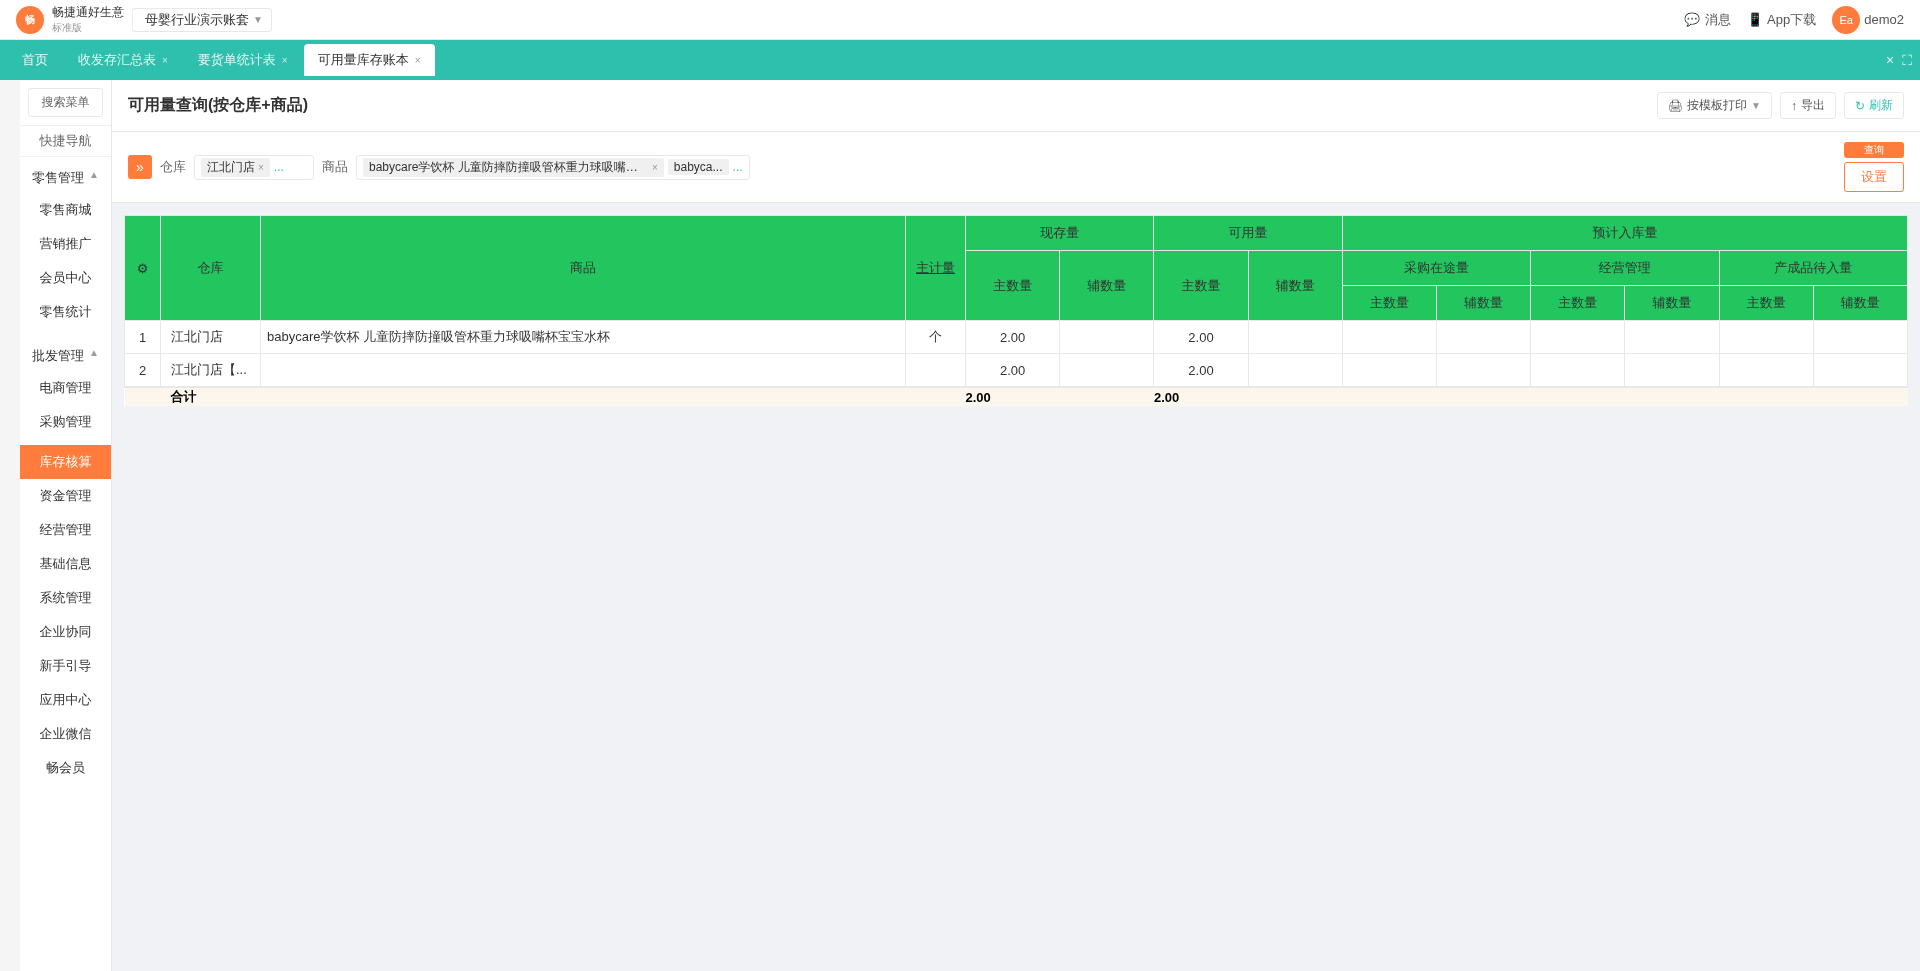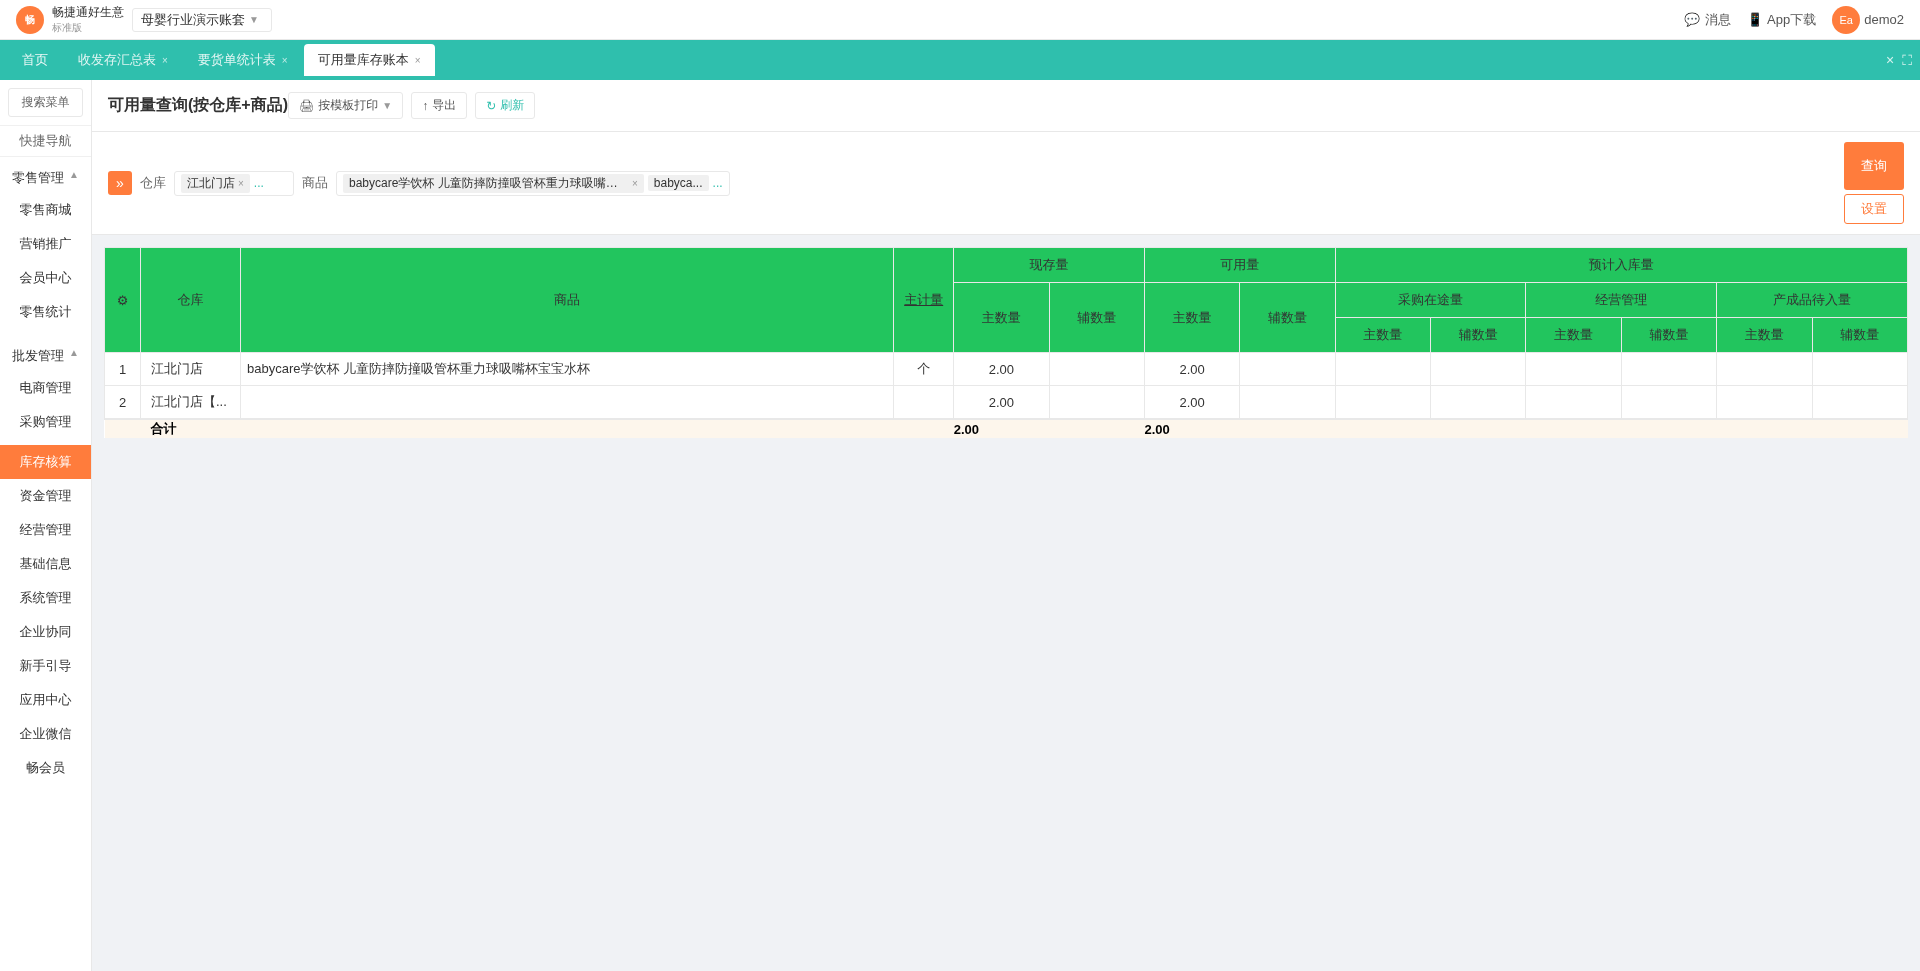--- a/index.html
+++ b/index.html
@@ -8,74 +8,74 @@
     
     .top-bar {
       display: flex; align-items: center; justify-content: space-between;
       background: #fff; height: 40px; padding: 0 16px;
       border-bottom: 1px solid #e8e8e8; flex-shrink: 0;
     }
     .top-bar-left { display: flex; align-items: center; gap: 8px; }
     .logo-icon { width: 28px; height: 28px; background: #ff7c3c; border-radius: 50%; display: flex; align-items: center; justify-content: center; color: white; font-size: 10px; font-weight: bold; }
     .app-title { font-size: 12px; color: #333; }
     .app-subtitle { font-size: 10px; color: #999; }
-    .industry-select { display: flex; align-items: center; gap: 4px; font-size: 13px; color: #333; padding: 2px 8px; border: 1px solid #e8e8e8; border-radius: 3px; cursor: pointer; background: #fff; min-width: 140px; justify-content: flex-start; }
+    .industry-select { display: flex; align-items: center; gap: 4px; font-size: 13px; color: #333; padding: 2px 8px; border: 1px solid #e8e8e8; border-radius: 3px; cursor: pointer; background: #fff; min-width: 140px; justify-content: flex-end; }
     .top-bar-right { display: flex; align-items: center; gap: 16px; font-size: 13px; color: #333; }
     .top-bar-right-item { display: flex; align-items: center; gap: 4px; cursor: pointer; color: #555; }
     .avatar { width: 28px; height: 28px; border-radius: 50%; background: #ff7c3c; display: flex; align-items: center; justify-content: center; color: white; font-size: 11px; }
 
     
     .nav-tabs {
       display: flex; align-items: center; background: #2fbfad; height: 40px; padding: 0 8px; flex-shrink: 0;
     }
     .nav-tab {
       display: flex; align-items: center; gap: 6px; padding: 0 14px; height: 32px; border-radius: 4px 4px 0 0;
       color: rgba(255,255,255,0.85); font-size: 13px; cursor: pointer; margin-right: 2px;
     }
     .nav-tab.active { background: #fff; color: #333; border-radius: 4px 4px 0 0; }
     .nav-tab .close-x { font-size: 10px; color: rgba(255,255,255,0.7); cursor: pointer; }
     .nav-tab.active .close-x { color: #999; }
     .nav-tab-home { background: transparent; color: rgba(255,255,255,0.9); }
     .nav-spacer { flex: 1; }
     .nav-right-icons { display: flex; align-items: center; gap: 8px; color: rgba(255,255,255,0.8); font-size: 16px; cursor: pointer; }
 
     
-    .main-layout { display: flex; flex: 1; overflow: hidden; }
+    .main-layout { display: flex; flex: 1; overflow: hidden; margin-left: 20px; }
 
     
     .sidebar { width: 92px; background: #fff; border-right: 1px solid #e8e8e8; display: flex; flex-direction: column; flex-shrink: 0; overflow-y: auto; }
     .sidebar-search { padding: 8px; border-bottom: 1px solid #f0f0f0; }
     .sidebar-search-btn { width: 100%; padding: 5px; background: #fff; border: 1px solid #e8e8e8; border-radius: 3px; font-size: 12px; color: #666; cursor: pointer; text-align: center; }
     .sidebar-nav-btn { padding: 6px 8px; font-size: 13px; color: #666; text-align: center; cursor: pointer; border-bottom: 1px solid #f0f0f0; }
     .sidebar-section { padding: 6px 0; }
     .sidebar-item { display: flex; align-items: center; justify-content: space-between; padding: 8px 12px; font-size: 13px; color: #333; cursor: pointer; }
     .sidebar-item.active { background: #ff7c3c; color: #fff; }
     .sidebar-item-label { flex: 1; text-align: center; font-size: 13px; }
     .sidebar-group-header { display: flex; align-items: flex-start; justify-content: space-between; padding: 6px 12px; font-size: 13px; color: #333; cursor: pointer; }
 
     
     .content { flex: 1; display: flex; flex-direction: column; overflow: hidden; background: #f0f2f5; }
 
     
-    .page-header { background: #fff; padding: 12px 16px; display: flex; align-items: center; border-bottom: 1px solid #e8e8e8; }
+    .page-header { background: #fff; padding: 12px 16px; display: flex; align-items: center; justify-content: space-between; border-bottom: 1px solid #e8e8e8; }
     .page-title { font-size: 16px; font-weight: bold; color: #333; }
     .page-header-actions { display: flex; align-items: center; gap: 8px; }
     .btn-action { display: flex; align-items: center; gap: 4px; padding: 4px 10px; border: 1px solid #e8e8e8; border-radius: 3px; background: #fff; font-size: 12px; color: #555; cursor: pointer; }
     .btn-refresh { color: #2fbfad; }
 
     
     .filter-bar { background: #fff; padding: 10px 16px; border-bottom: 1px solid #e8e8e8; display: flex; align-items: center; gap: 8px; }
     .filter-toggle-btn { width: 24px; height: 24px; background: #ff7c3c; color: #fff; border: none; border-radius: 3px; cursor: pointer; font-size: 14px; display: flex; align-items: center; justify-content: center; }
     .filter-label { font-size: 13px; color: #666; }
     .filter-tag-group { display: flex; align-items: center; gap: 4px; background: #fff; border: 1px solid #e8e8e8; border-radius: 3px; padding: 2px 6px; min-width: 120px; }
     .filter-tag { background: #f0f0f0; padding: 1px 6px; border-radius: 2px; font-size: 12px; color: #333; display: flex; align-items: center; gap: 3px; }
     .filter-tag .x { cursor: pointer; color: #999; font-size: 10px; }
     .filter-more { color: #2fbfad; font-size: 12px; cursor: pointer; }
     .filter-spacer { flex: 1; }
-    .btn-query { background: #ff7c3c; color: #fff; border: none; padding: 15px 16px; border-radius: 3px; cursor: pointer; font-size: 13px; }
+    .btn-query { background: #ff7c3c; color: #fff; border: none; padding: 1px 16px; border-radius: 3px; cursor: pointer; font-size: 10px; }
     .btn-setting { background: #fff; color: #ff7c3c; border: 1px solid #ff7c3c; padding: 5px 16px; border-radius: 3px; cursor: pointer; font-size: 13px; }
     .filter-actions { display: flex; flex-direction: column; gap: 4px; }
 
     
     .table-container { flex: 1; overflow: auto; padding: 12px; }
     table { width: 100%; border-collapse: collapse; background: #fff; font-size: 13px; }
     thead tr th { background: #22c55e; border: 1px solid #e8e8e8; padding: 8px 6px; text-align: center; color: #333; font-weight: normal; white-space: nowrap; }
     tbody tr td { border: 1px solid #e8e8e8; padding: 7px 6px; text-align: center; color: #333; background: #fff; }
     .col-warehouse { text-align: left; padding-left: 10px; }
     .col-product { text-align: left; padding-left: 6px; }

